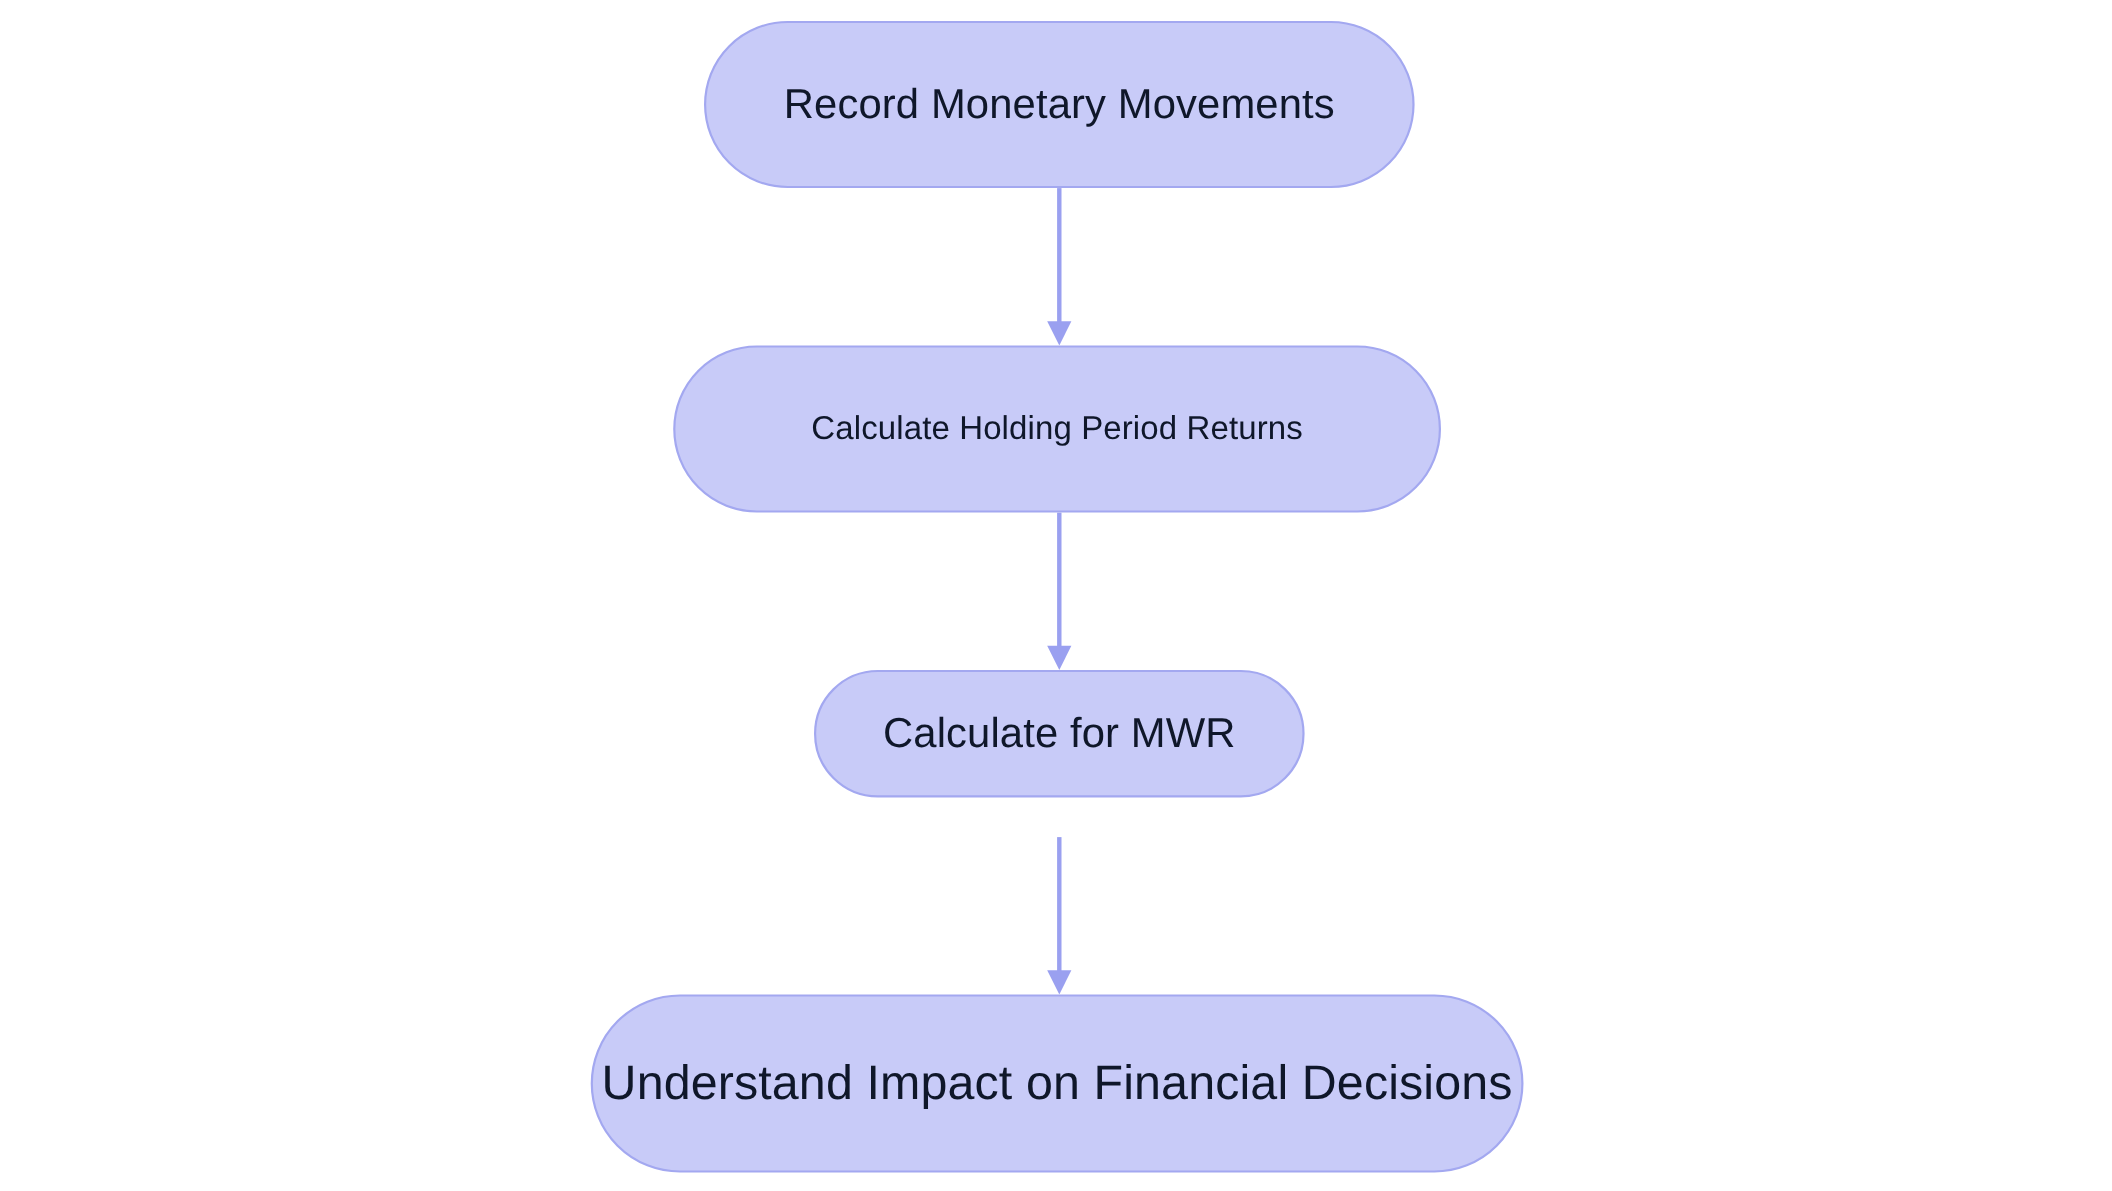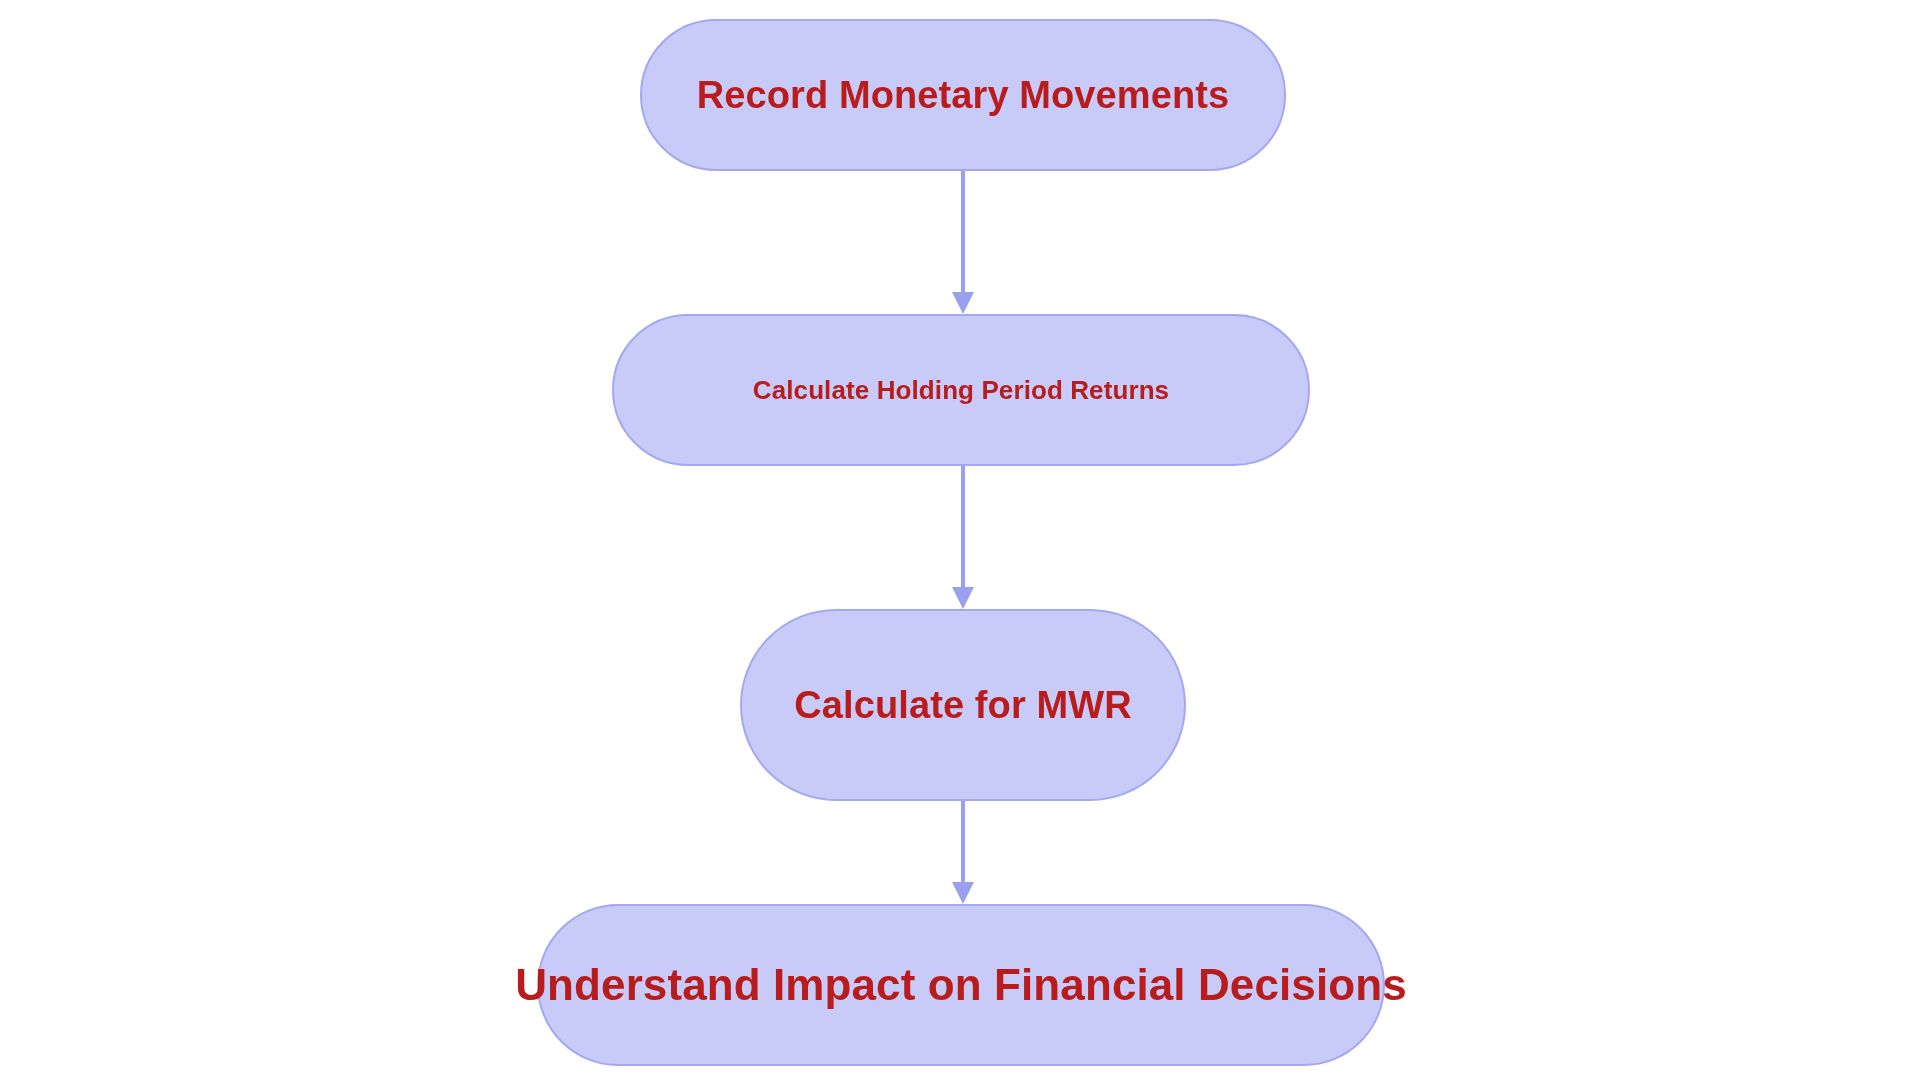--- a/index.html
+++ b/index.html
@@ -28,51 +28,51 @@
     display: flex;
     align-items: center;
     justify-content: center;
     background: #c8cbf8;
     border: 2px solid #a3a8f0;
     border-radius: 999px;
     z-index: 2;
   }
 
   .node-label {
-    color: #b91c1c;
+    color: #0f172a;
     font-family: "Liberation Sans", sans-serif;
-    font-weight: 700;
+    font-weight: 400;
     white-space: nowrap;
     letter-spacing: 0.1px;
   }
 
   
   #node-1 {
     left: 640px;
     top: 19px;
     width: 646px;
     height: 152px;
   }
   #node-1 .node-label { font-size: 38px; }
 
   
   #node-2 {
     left: 612px;
     top: 314px;
     width: 698px;
     height: 152px;
   }
-  #node-2 .node-label { font-size: 26px; }
+  #node-2 .node-label { font-size: 30px; }
 
   
   #node-3 {
     left: 740px;
     top: 609px;
     width: 446px;
-    height: 192px;
+    height: 116px;
   }
   #node-3 .node-label { font-size: 38px; }
 
   
   #node-4 {
     left: 537px;
     top: 904px;
     width: 848px;
     height: 162px;
   }

